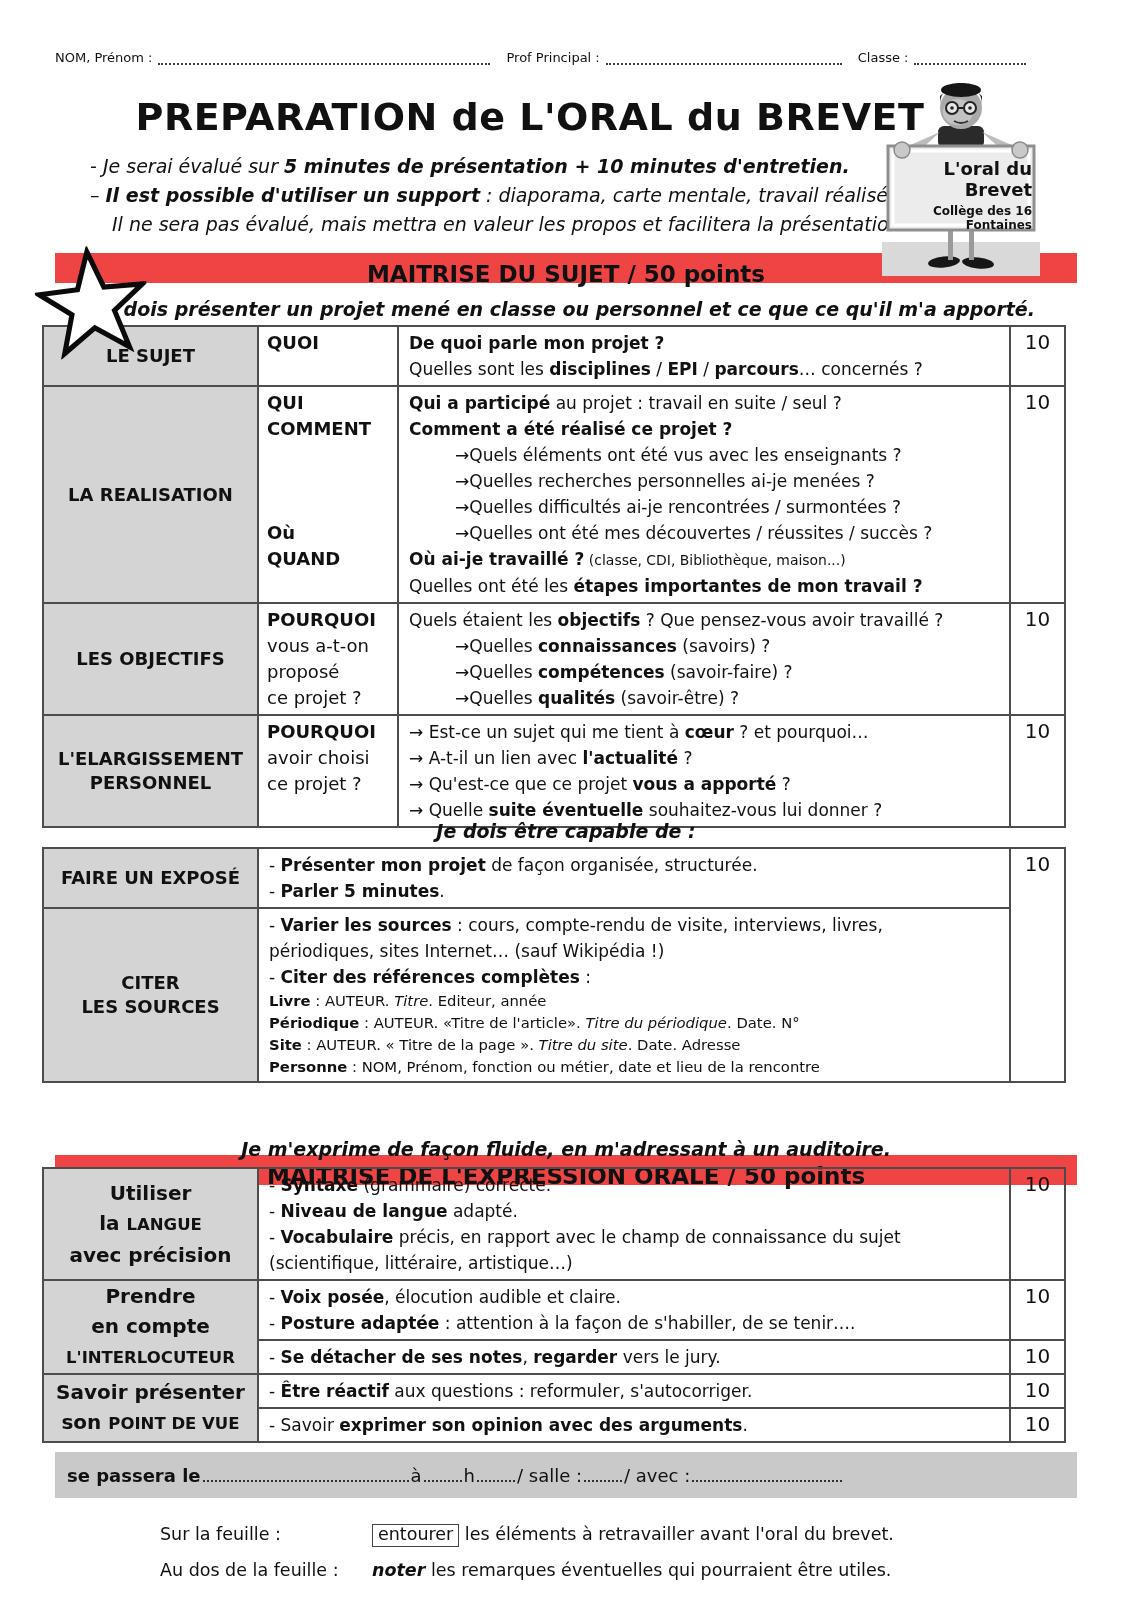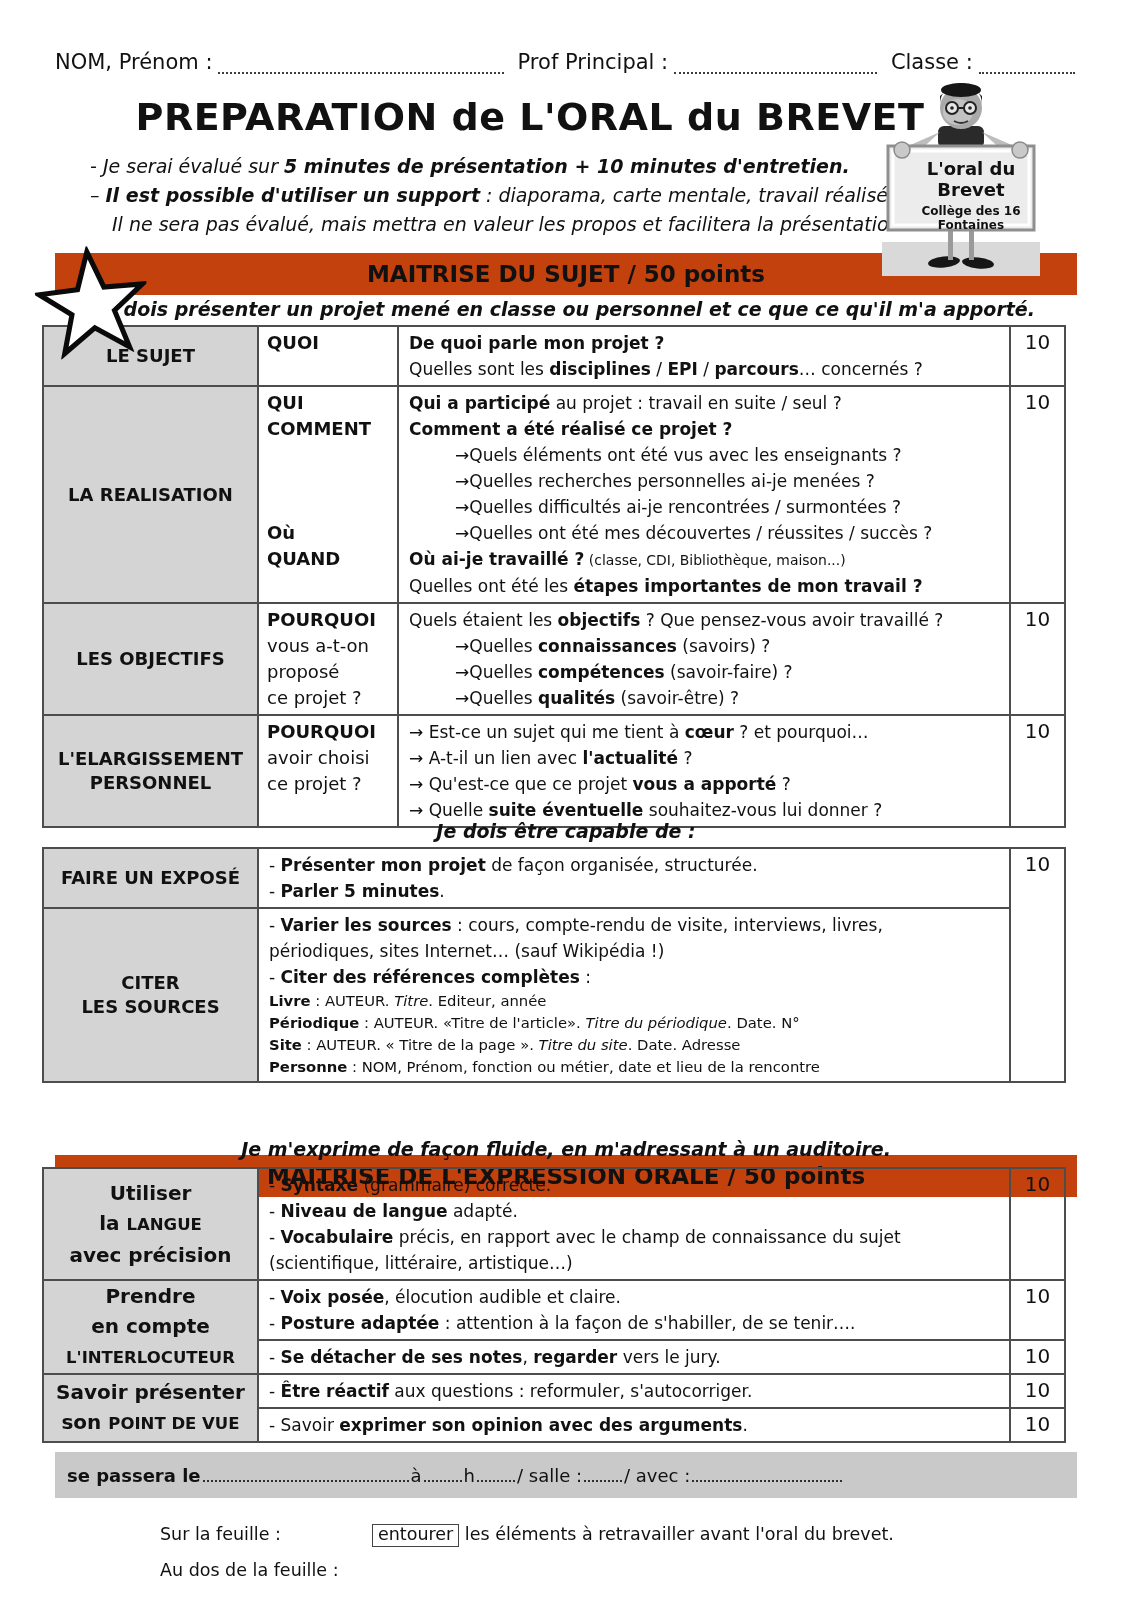--- a/index.html
+++ b/index.html
@@ -11,41 +11,41 @@
   .b { font-weight:700; }
   .i { font-style:italic; }
   .sm { font-size:.82em; }
   .ind { display:inline-block; margin-left:46px; }
   .big { font-size:24px; letter-spacing:.3px; }
   .box { border:1.6px solid #444; padding:0 5px 2px; display:inline-block; line-height:1.1; }
   .dots { display:inline-block; border-bottom:2.2px dotted #3c3c3c; height:13px; margin:0 2px; vertical-align:baseline; }
   .line { white-space:nowrap; }
 
   
-  .top-line { position:absolute; left:55px; top:50px; width:1022px; display:flex; align-items:flex-end; font-size:21px; }
+  .top-line { position:absolute; left:55px; top:50px; width:1022px; display:flex; align-items:flex-end; font-size:13px; }
   .top-line .lbl { white-space:nowrap; padding-right:4px; }
   .d1 { width:332px; } .d2 { width:236px; } .d3 { width:112px; }
   .top-line .gap { width:14px; }
 
   .title { position:absolute; left:55px; top:95px; width:950px; text-align:center;
            font-size:38px; font-weight:800; letter-spacing:.5px; }
 
   .intro { position:absolute; left:90px; top:152px; width:800px; font-size:19px; font-style:italic; }
   .intro .line { line-height:29px; }
   .intro .line:nth-child(3) { padding-left:22px; }
 
   
   .mascot { position:absolute; left:882px; top:80px; width:158px; height:200px; z-index:6; }
   .mascot svg { position:absolute; left:0; top:0; }
-  .sign-text { position:absolute; left:8px; top:78px; width:142px; text-align:center;padding-left:20px; }
+  .sign-text { position:absolute; left:8px; top:78px; width:142px; text-align:right;padding-left:20px; }
   .sign-text .l1 { font-size:18px; font-weight:700; }
   .sign-text .l2 { font-size:12px; font-weight:700; margin-top:4px; }
 
   
-  .band { position:absolute; left:55px; width:1022px; height:42px; background:#c2410c;
+  .band { position:absolute; left:55px; width:1022px; height:30px; background:#ef4444;
           text-align:center; font-weight:700; font-size:23px; line-height:42px; }
   .band1 { top:253px; }
   .band2 { top:1155px; }
   .star { position:absolute; left:36px; top:246px; width:112px; height:110px; z-index:7; transform:rotate(-6deg); }
 
   .subtl { position:absolute; left:55px; width:1022px; text-align:center; font-weight:700; font-style:italic; font-size:19px; }
   .sub1 { top:298px; }
   .mid-title { top:820px; }
   .sub2 { top:1138px; }
 
@@ -340,14 +340,15 @@
     <span class="dots" style="width: 150px;"></span>
   </div>
 
 <div class="footer">
   <div class="frow">
     <span class="flabel">Sur la feuille :</span>
     <span><span class="box">entourer</span><span> les éléments à retravailler avant l'oral du brevet.</span></span>
   </div>
   <div class="frow">
     <span class="flabel">Au dos de la feuille :</span>
+    <span><span class="b i">noter</span><span> les remarques éventuelles qui pourraient être utiles.</span></span>
   </div>
 </div>
 
 </body></html>

